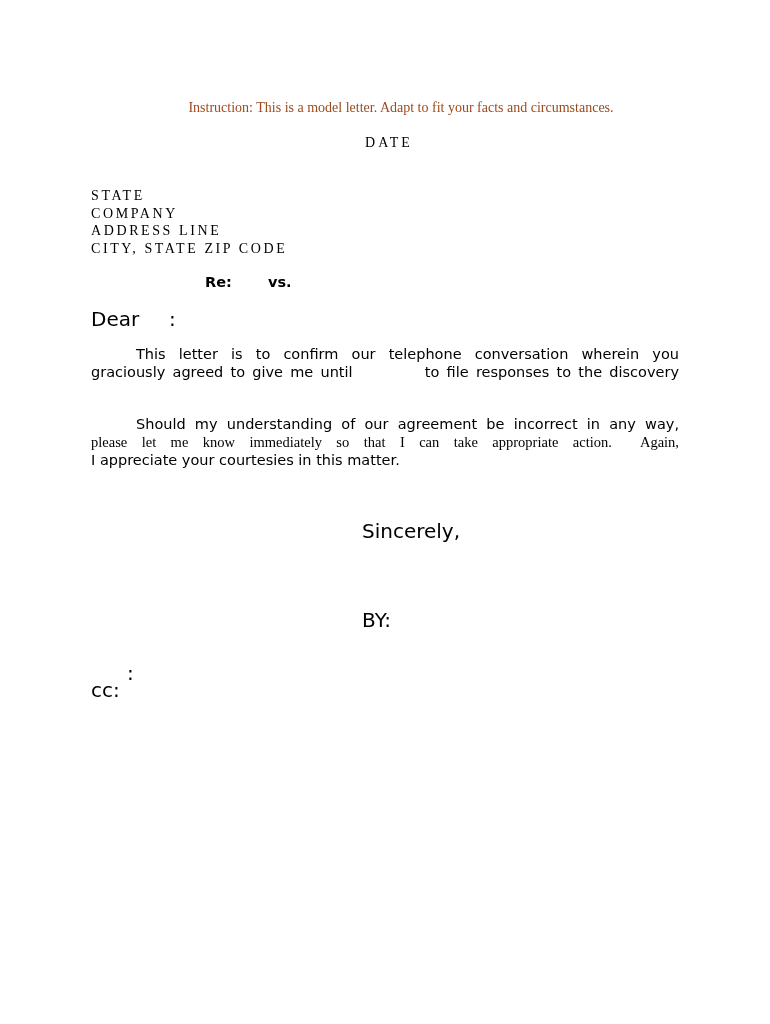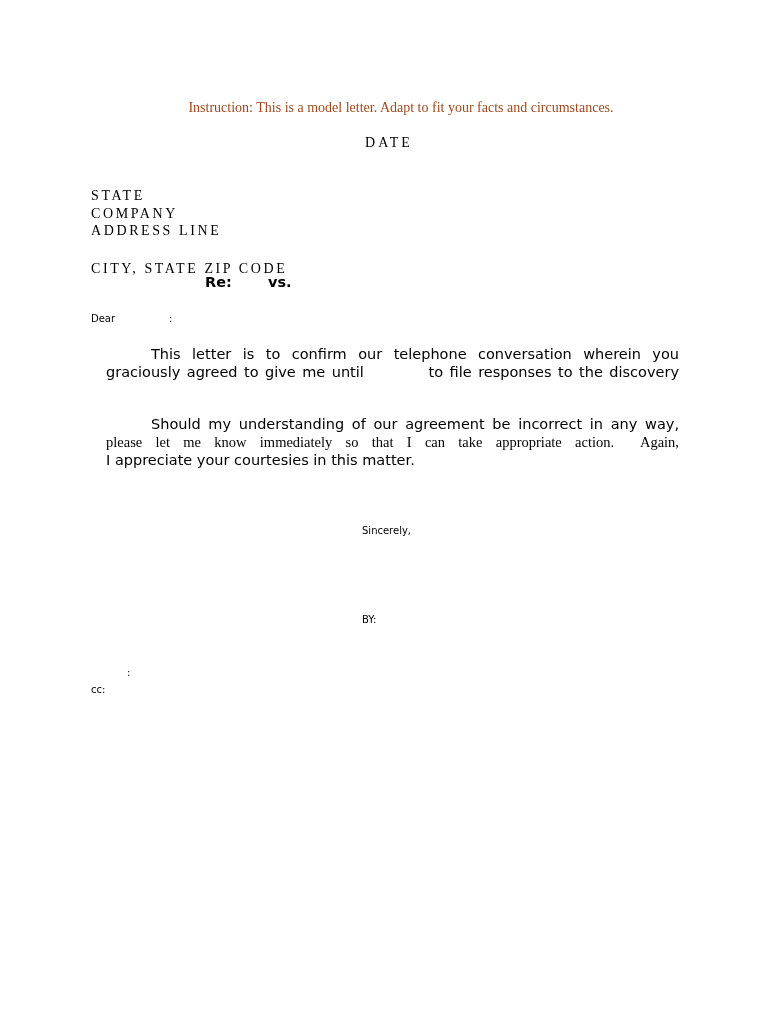--- a/index.html
+++ b/index.html
@@ -36,57 +36,56 @@
       font-size: 14px;
       letter-spacing: 2.6px;
       line-height: 17.5px;
     }
     .re-line {
       top: 274px;
       font-size: 14.5px;
       font-weight: bold;
     }
     .body-text {
-      font-size: 10px;
+      font-size: 20px;
       line-height: 18px;
     }
     .para {
       position: absolute;
       left: 91px;
       width: 588px;
       text-align: justify;
       font-size: 14.5px;
       line-height: 18px;
     }
     .para .line {
       display: block;
       text-align: justify;
       text-align-last: justify;
       white-space: nowrap;
-      margin-left: 15px;
     }
     .para .line.last {
       text-align-last: left;
     }
     .indent { padding-left: 45px; }
   </style>
 </head>
 <body>
 
 <div>
 
   <div class="abs serif instruction">Instruction:  This is a model letter.  Adapt to fit your facts and circumstances.</div>
 
   <div class="abs serif date">DATE</div>
 
   <div>
     <div class="abs serif addr" style="top:187px;">STATE</div>
     <div class="abs serif addr" style="top:205px;">COMPANY</div>
     <div class="abs serif addr" style="top:222px;">ADDRESS LINE</div>
-    <div class="abs serif addr" style="top:240px;margin-top:20px;">CITY, STATE ZIP CODE</div>
+    <div class="abs serif addr" style="top:240px;">CITY, STATE ZIP CODE</div>
   </div>
 
   <div>
     <span class="abs sans re-line" style="left:181px;margin-left:24px;">Re:</span>
     <span class="abs sans re-line" style="left:268px;">vs.</span>
   </div>
 
   <div>
     <span class="abs sans body-text" style="left:91px; top:310px;">Dear</span>
     <span class="abs sans body-text" style="left:169px; top:310px;">:</span>

